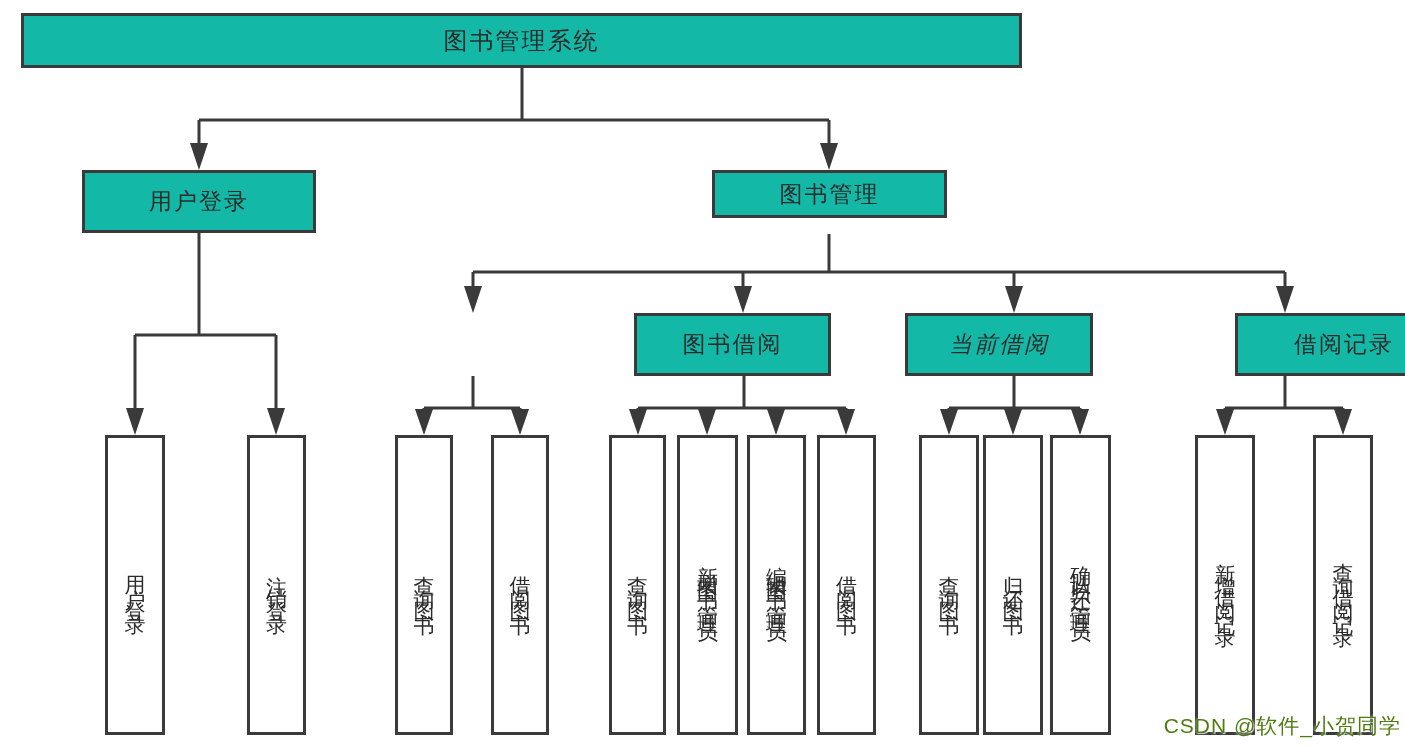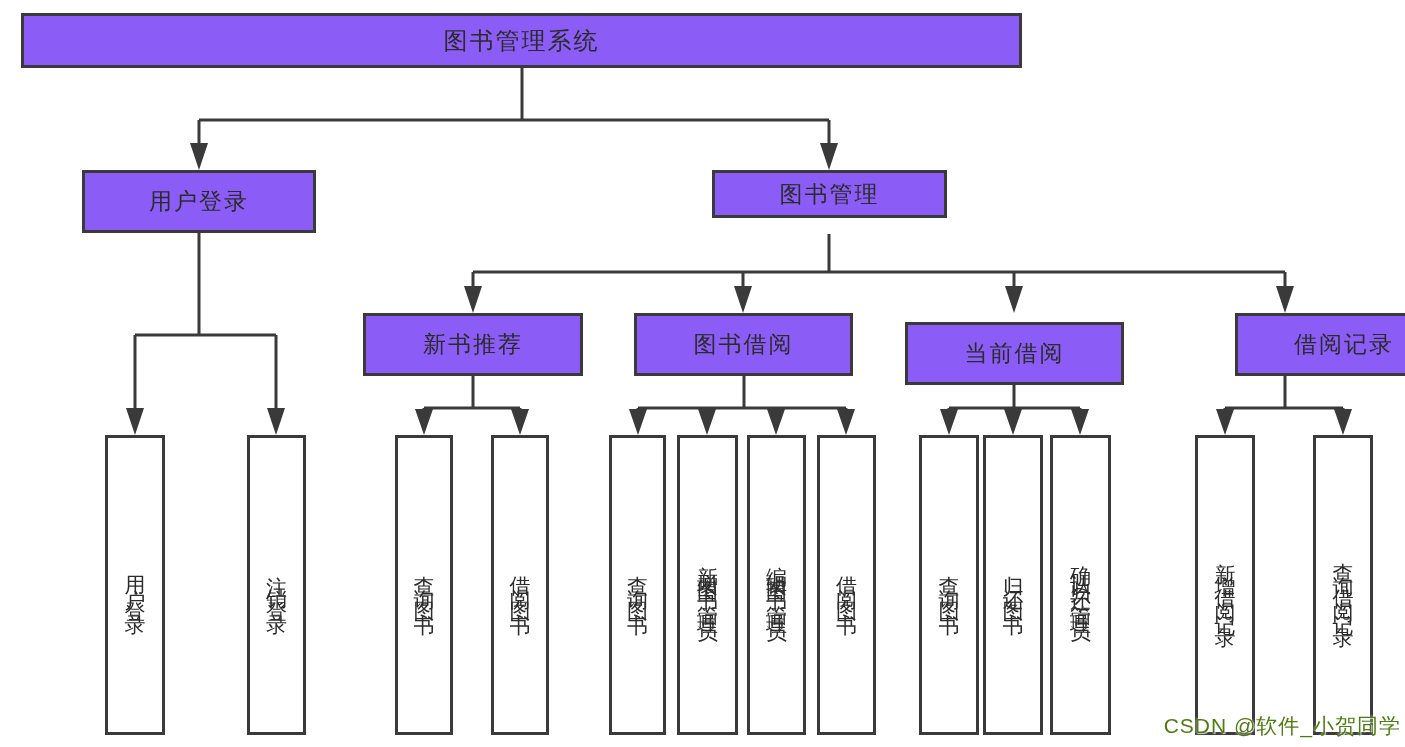--- a/index.html
+++ b/index.html
@@ -19,21 +19,21 @@
     position: absolute;
     left: 0;
     top: 0;
     width: 1405px;
     height: 747px;
   }
   .node {
     position: absolute;
     box-sizing: border-box;
     border: 3px solid #3a3a3a;
-    background: #8b5cf6;
+    background: #14b8a6;
     display: flex;
     align-items: center;
     justify-content: center;
     font-size: 23px;
     color: #2b2b2b;
     letter-spacing: 2px;
     white-space: nowrap;
   }
   .node.root {
     font-size: 24px;
@@ -92,23 +92,22 @@
              M940 409 L958 409 L949 435 Z  M1004 409 L1022 409 L1013 435 Z
              M1071 409 L1089 409 L1080 435 Z
              M1216 409 L1234 409 L1225 435 Z  M1334 409 L1352 409 L1343 435 Z" fill="#3a3a3a" stroke="none"></path>
   </svg>
 
   <div class="node root" style="left:21px; top:13px; width:1001px; height:55px;">图书管理系统</div>
 
   <div class="node" style="left:82px; top:170px; width:234px; height:63px;">用户登录</div>
   <div class="node" style="left:712px; top:170px; width:235px; height:48px;">图书管理</div>
 
-  <div class="node" style="left:363px; top:313px; width:220px; height:63px;">新书推荐</div>
-  <div class="node" style="left:634px; top:313px; width:219px; height:63px;">图书借阅</div>
-  <div class="node" style="left:905px; top:322px; width:219px; height:63px;">当前借阅</div>
+  <div class="node" style="left:634px; top:313px; width:197px; height:63px;">图书借阅</div>
+  <div class="node" style="left:905px; top:313px; width:188px; height:63px;font-style:italic;">当前借阅</div>
   <div class="node" style="left:1235px; top:313px; width:218px; height:63px;">借阅记录</div>
 
   <div class="leaf" style="left:105px; width:60px;">用户登录</div>
   <div class="leaf" style="left:247px; width:59px;">注销登录</div>
 
   <div class="leaf" style="left:395px; width:58px;">查询图书</div>
   <div class="leaf" style="left:491px; width:58px;">借阅图书</div>
 
   <div class="leaf" style="left:609px; width:57px;">查询图书</div>
   <div class="leaf long" style="left:677px; width:61px;">新增图书（管理员）</div>

